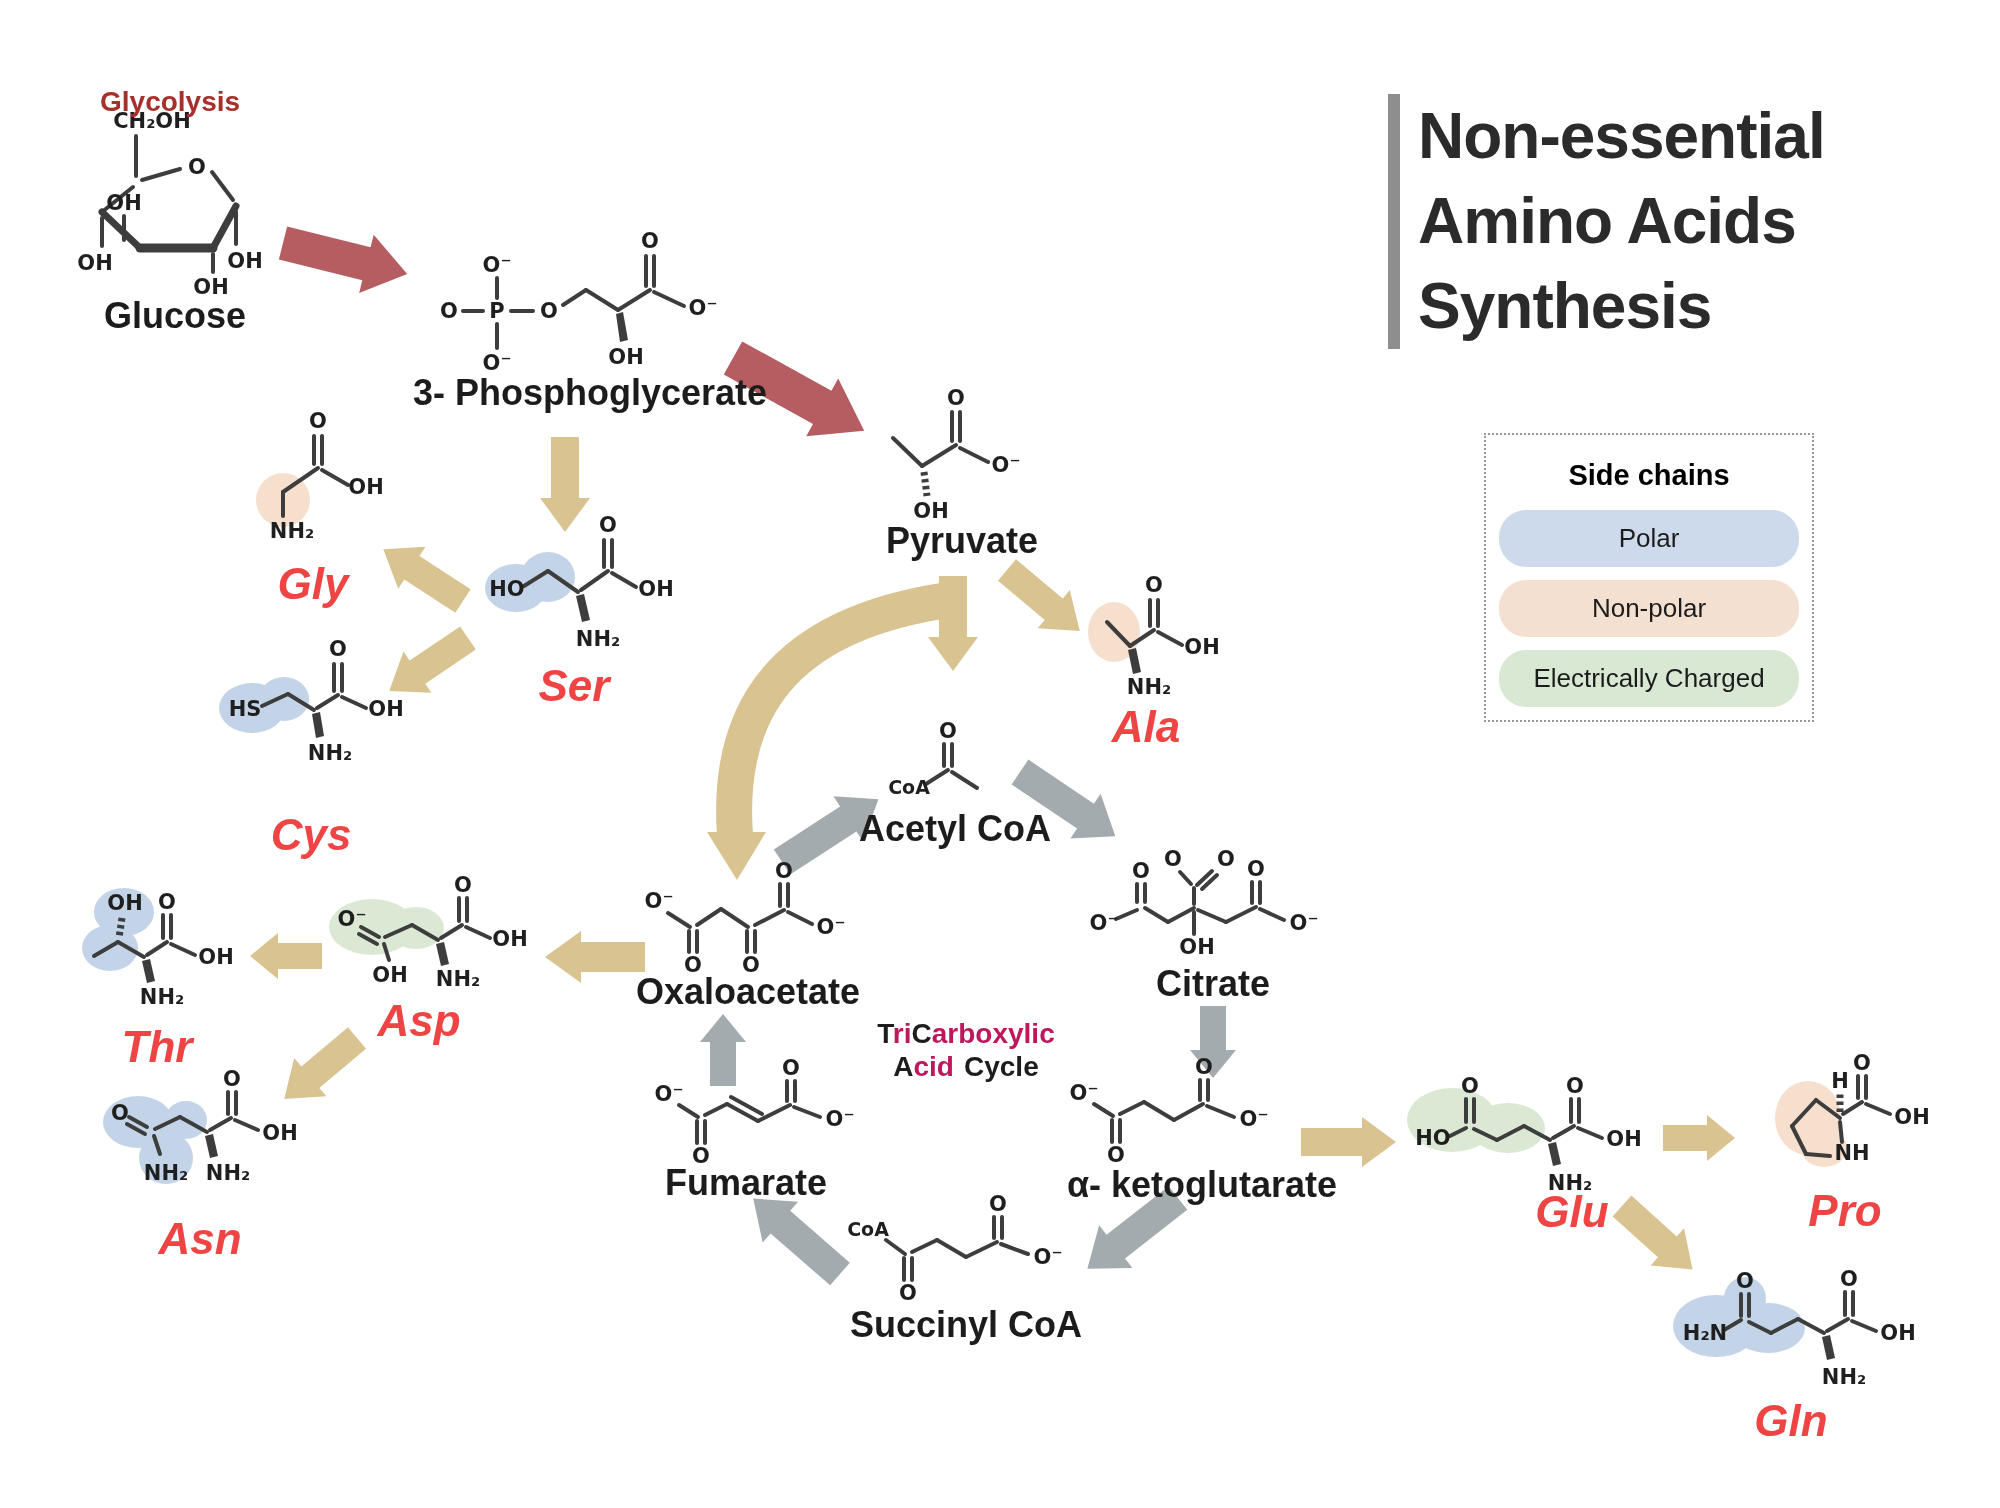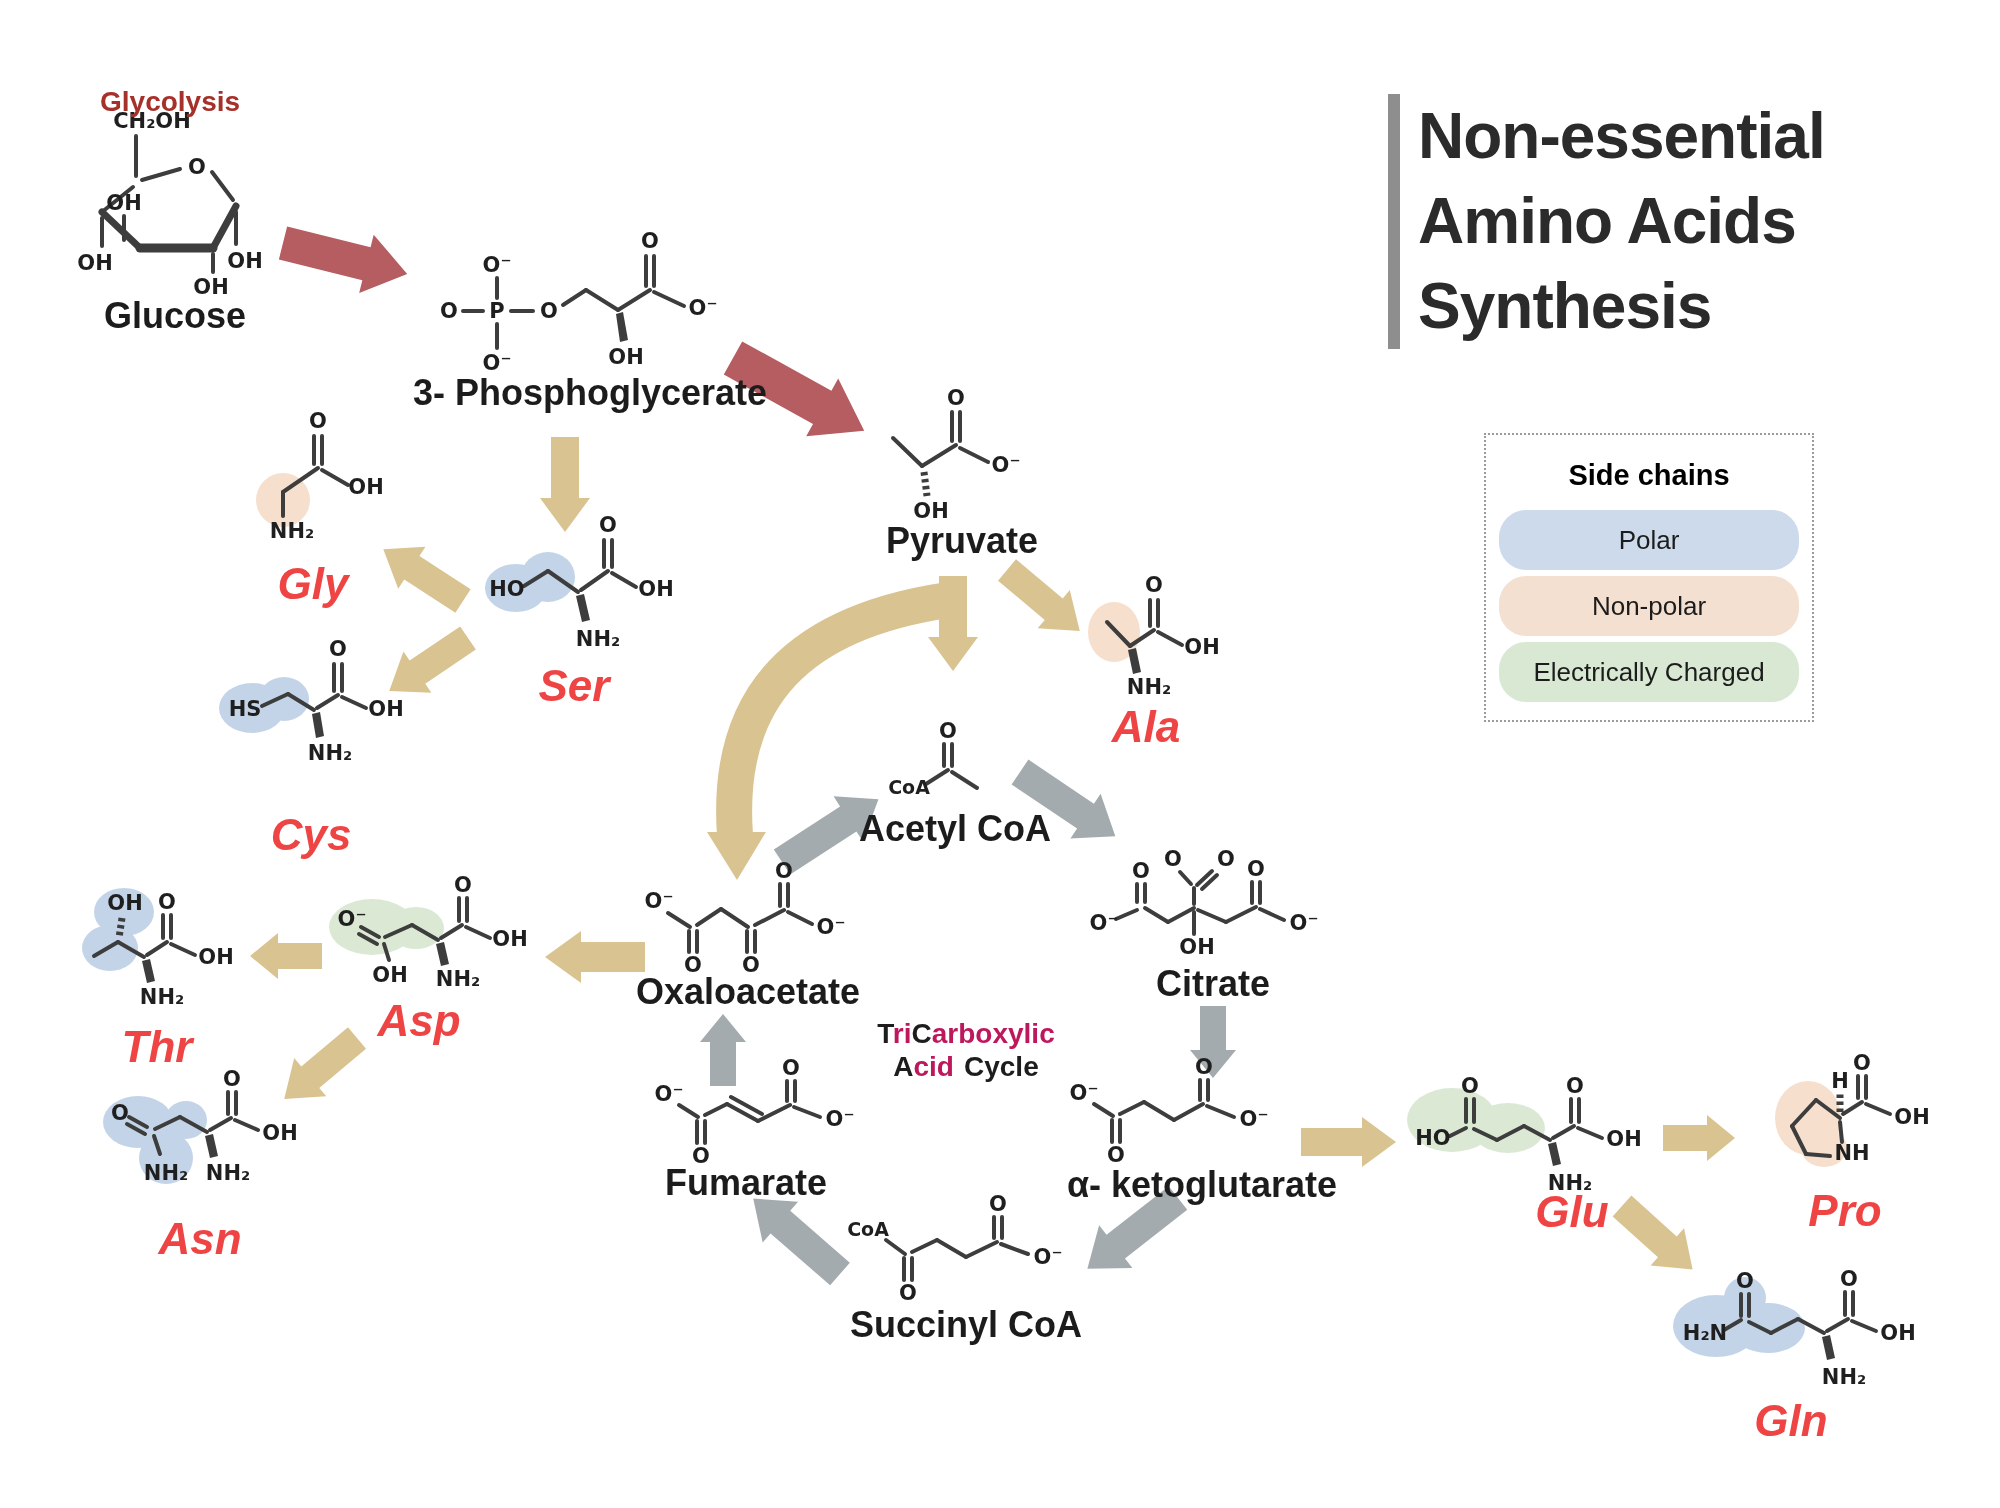--- a/index.html
+++ b/index.html
@@ -23,21 +23,21 @@
        font-weight:700;font-size:36px;}
   .aa{position:absolute;transform:translate(-50%,-50%);white-space:nowrap;color:#ef4444;
       font-style:italic;font-weight:700;font-size:44px;}
   .glycolysis{position:absolute;left:100px;top:86px;font-size:28px;font-weight:700;color:#a6302a;}
   .title-block{position:absolute;left:1388px;top:94px;border-left:12px solid #8e8e8e;padding-left:18px;}
   .title-block div{font-size:64px;font-weight:700;color:#2b2b2b;line-height:85px;letter-spacing:-1px;}
   .legend{position:absolute;left:1484px;top:433px;width:330px;height:289px;border:2px dotted #9a9a9a;
           box-sizing:border-box;display:flex;flex-direction:column;align-items:center;padding-top:24px;}
   .legend-title{font-size:29px;font-weight:700;color:#000000;margin-bottom:18px;}
   .pill{width:300px;height:60px;border-radius:27px;display:flex;align-items:center;justify-content:center;
-        font-size:26px;color:#1c1c1c;margin-bottom:6px;}
+        font-size:26px;color:#1c1c1c;margin-bottom:13px;}
   .pill.p0{background:#ccdaec;}
   .pill.p1{background:#f4e0d1;}
   .pill.p2{background:#d8e8d3;text-align:center;}
   .tca-label{position:absolute;left:966px;top:1050px;transform:translate(-50%,-50%);text-align:center;
              font-size:28px;line-height:33px;white-space:nowrap;}
   .tca-label .b{font-weight:700;color:#1d1d1d;}
   .tca-label .g{font-weight:700;color:#be185d;margin-top:37px;}
   .tca-label .sp{margin-left:10px;}
 </style>
 </head>

